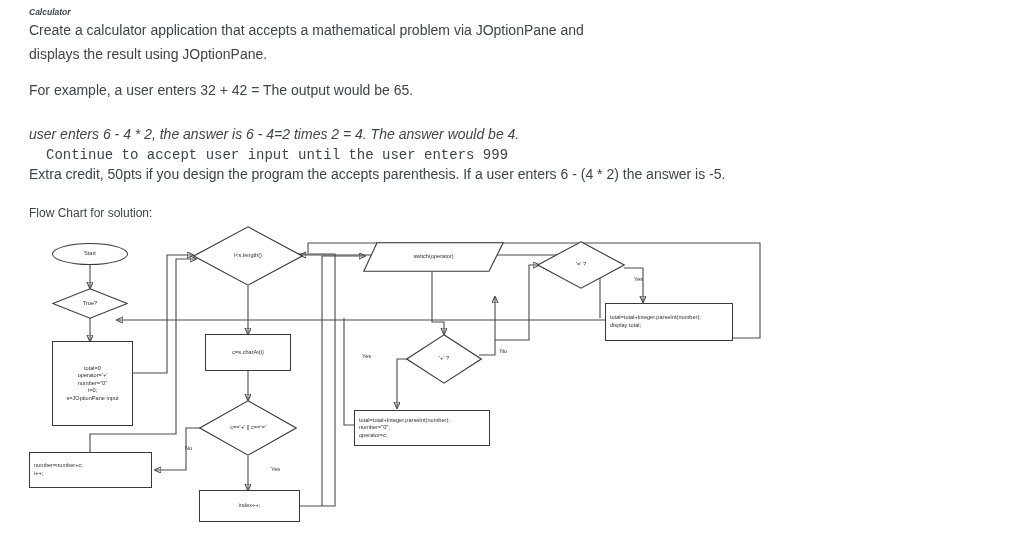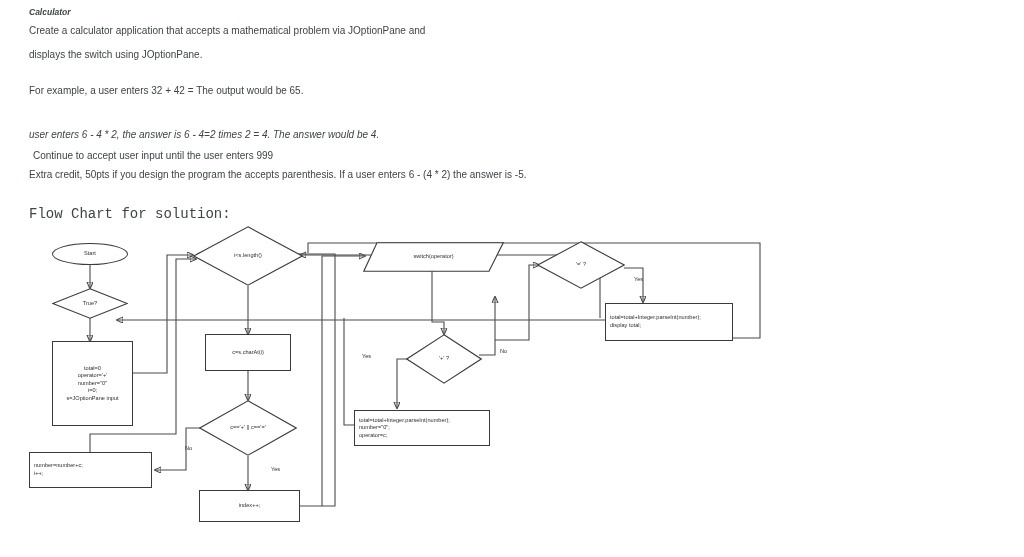--- a/index.html
+++ b/index.html
@@ -3,23 +3,23 @@
 <meta charset="utf-8">
 <style>
   html,body{margin:0;padding:0;}
   body{
     width:1024px;height:557px;background:#ffffff;
     font-family:"Liberation Sans", sans-serif;
     color:#3b3b3b;overflow:hidden;position:relative;
   }
   #doc{position:absolute;left:0;top:0;width:1024px;height:557px;}
 
-  .txt{position:absolute;font-size:10px;line-height:11px;white-space:nowrap;color:#3e4448;}
+  .txt{position:absolute;font-size:14px;line-height:11px;white-space:nowrap;color:#3e4448;}
   .title{position:absolute;font-size:8.5px;font-style:italic;font-weight:bold;color:#3e4448;white-space:nowrap;}
-  .section-label{position:absolute;font-size:14px;color:#3e4448;white-space:nowrap;font-family:Liberation Mono, monospace;}
+  .section-label{position:absolute;font-size:12px;color:#3e4448;white-space:nowrap;}
 
   
   .shape{position:absolute;box-sizing:border-box;}
   .node-text{
     position:absolute;left:0;top:0;width:100%;height:100%;
     display:flex;flex-direction:column;align-items:center;justify-content:center;
     font-size:5.6px;line-height:7.6px;color:#2e2e2e;text-align:center;
     white-space:pre;pointer-events:none;
   }
   .node-text.left{align-items:flex-start;text-align:left;padding-left:4px;}
@@ -35,24 +35,24 @@
   svg.wires line,svg.wires path,svg.wires polyline{stroke:#4a4a4a;stroke-width:1.1;fill:none;}
 </style>
 </head>
 <body>
 
 <div id="doc">
 
   <div class="title" style="left:29px;top:7px;">Calculator</div>
 
   <div class="txt" style="left:29px;top:25px;">Create a calculator application that accepts a mathematical problem via JOptionPane and</div>
-  <div class="txt" style="left:29px;top:49px;">displays the switch using JOptionPane.</div>
+  <div class="txt" style="left:29px;top:49px;">displays the result using JOptionPane.</div>
   <div class="txt" style="left:29px;top:85px;">For example, a user enters 32 + 42 = The output would be 65.</div>
   <div class="txt" style="left:29px;top:129px;font-style:italic;">user enters 6 - 4 * 2, the answer is 6 - 4=2 times 2 = 4. The answer would be 4.</div>
-  <div class="txt" style="left:33px;top:150px;">Continue to accept user input until the user enters 999</div>
+  <div class="txt" style="left:46px;top:150px;font-family:Liberation Mono, monospace;">Continue to accept user input until the user enters 999</div>
   <div class="txt" style="left:29px;top:169px;">Extra credit, 50pts if you design the program the accepts parenthesis. If a user enters 6 - (4 * 2) the answer is -5.</div>
 
   <div class="section-label" style="left:29px;top:206px;">Flow Chart for solution:</div>
 
   <svg class="wires" viewBox="0 0 1024 557">
     <defs>
       <marker id="ar" markerWidth="7" markerHeight="7" refX="6" refY="3" orient="auto" markerUnits="userSpaceOnUse">
         <path d="M0,0 L7,3 L0,6 z" fill="#2f2f2f" stroke="none"></path>
       </marker>
     </defs>

